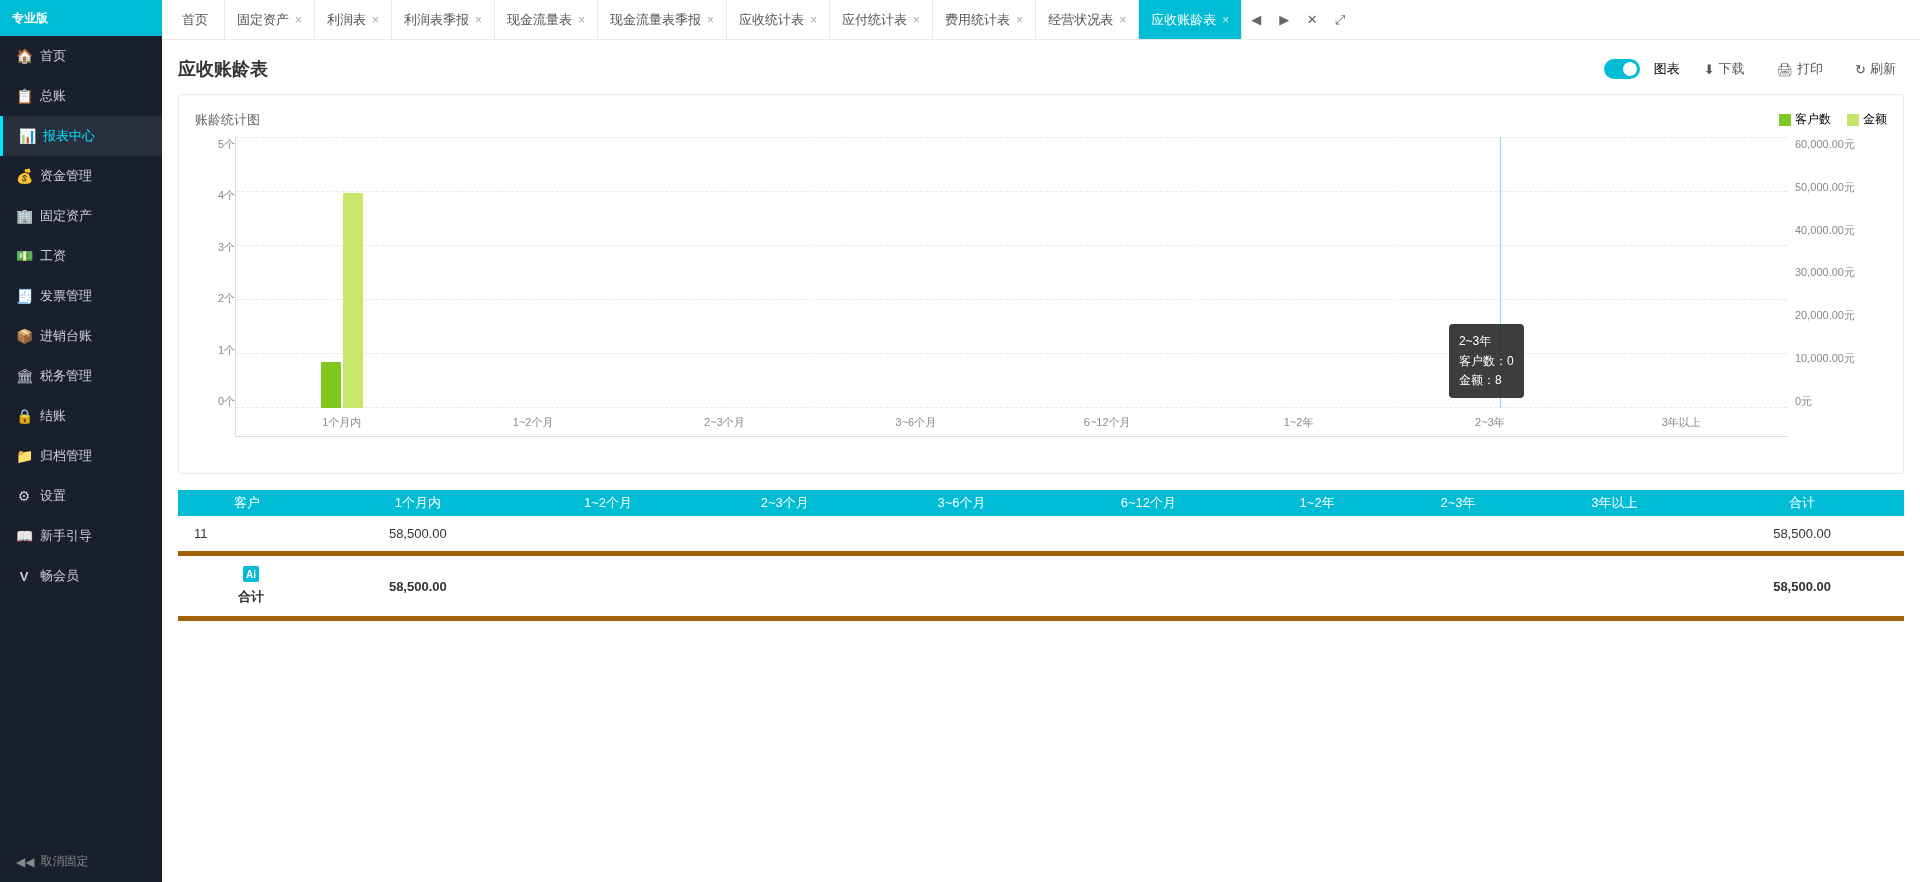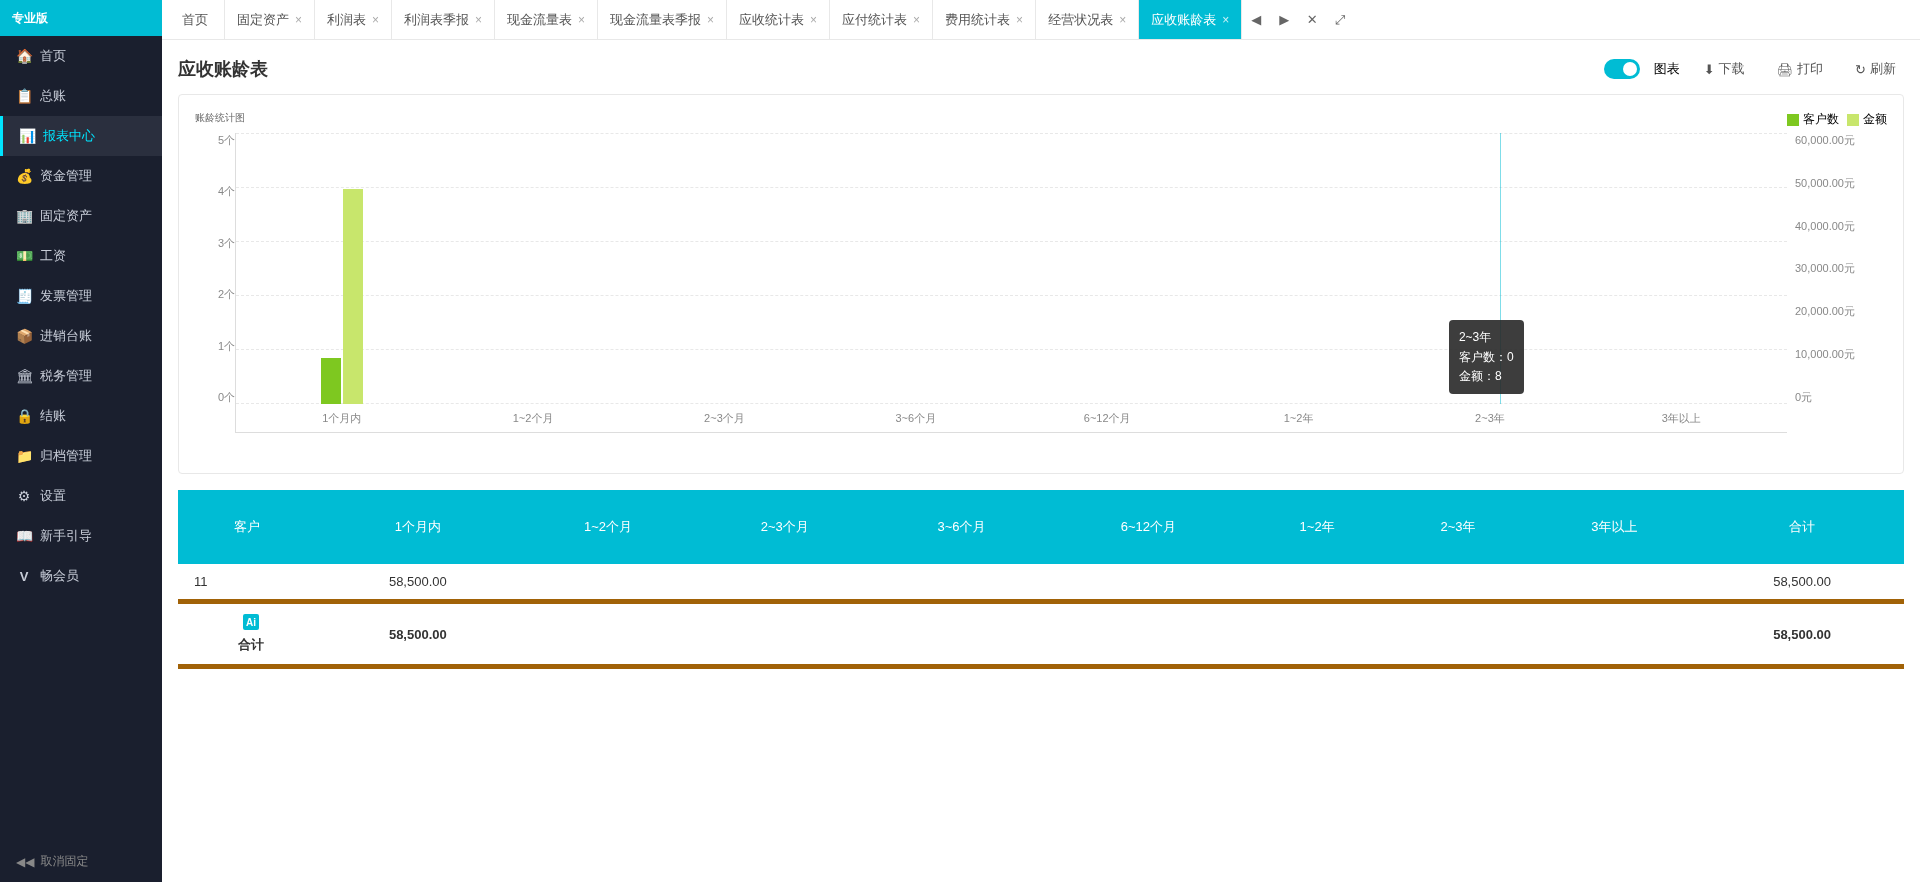--- a/index.html
+++ b/index.html
@@ -167,31 +167,31 @@
     .chart-container {
       border: 1px solid #e8e8e8;
       border-radius: 4px;
       padding: 16px;
       flex-shrink: 0;
       position: relative;
       height: 380px;
       margin-bottom: 16px;
     }
     .chart-title {
-      font-size: 10px;
+      font-size: 13px;
       color: #666;
       margin-bottom: 8px;
     }
     .chart-legend {
       position: absolute;
       top: 16px;
       right: 16px;
       display: flex;
       align-items: center;
-      gap: 8px;
+      gap: 16px;
       font-size: 12px;
     }
     .legend-item {
       display: flex;
       align-items: center;
       gap: 4px;
     }
     .legend-color {
       width: 12px;
       height: 12px;
@@ -315,21 +315,21 @@
     .data-table {
       width: 100%;
       border-collapse: collapse;
       font-size: 13px;
     }
     .data-table thead tr {
       background: #00bcd4;
       color: white;
     }
     .data-table thead th {
-      padding: 28px 8px;
+      padding: 4px 8px;
       text-align: center;
       font-weight: normal;
       margin-left: 44px;
     }
     .data-table tbody tr {
       border-bottom: 5px solid #a16207;
     }
     .data-table td {
       padding: 10px 8px;
       text-align: center;

